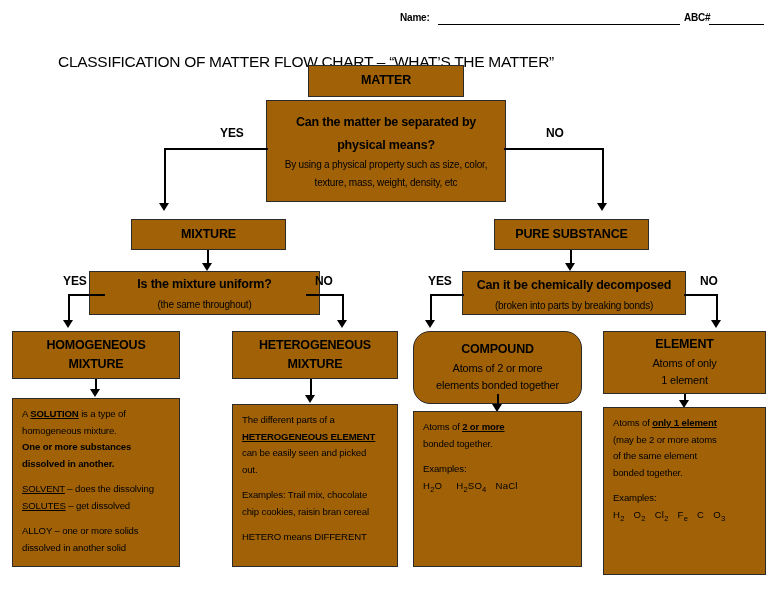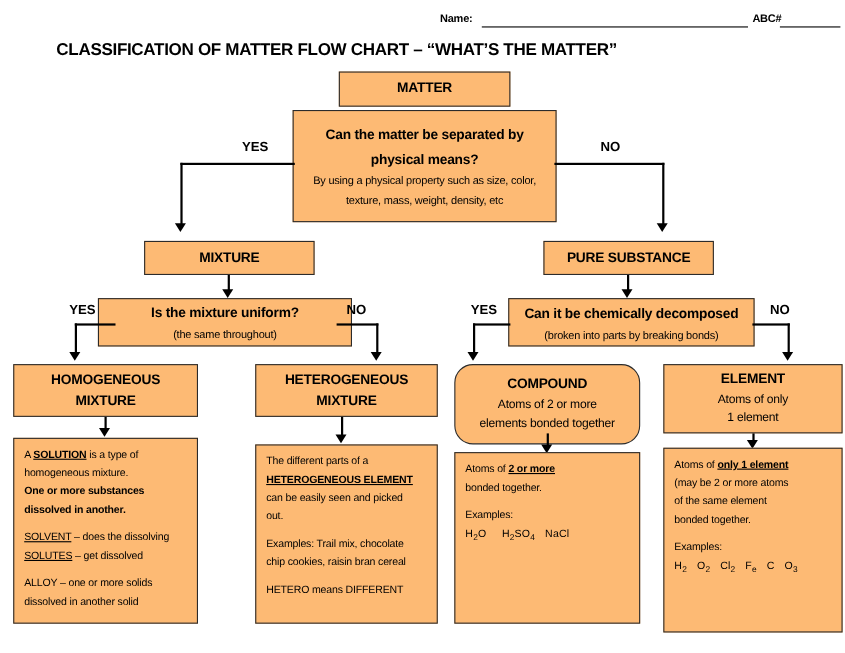--- a/index.html
+++ b/index.html
@@ -26,34 +26,34 @@
     letter-spacing: -0.2px;
   }
   .rule {
     position: absolute;
     border-bottom: 1px solid #000;
     height: 0;
   }
   .title {
     position: absolute;
     left: 0;
-    top: 37px;
+    top: 53px;
     width: 612px;
     text-align: center;
     font-size: 15.5px;
-    font-weight: bold;
+    font-weight: normal;
     letter-spacing: -0.3px;
   }
 
   
   .box {
     position: absolute;
     border: 1.4px solid #2b2b2b;
     box-sizing: border-box;
-    background: #fdba74;
+    background: #a16207;
   }
   .box.center {
     display: flex;
     flex-direction: column;
     align-items: center;
     justify-content: center;
     text-align: center;
   }
   .box.pad {
     padding: 7px 9px;

